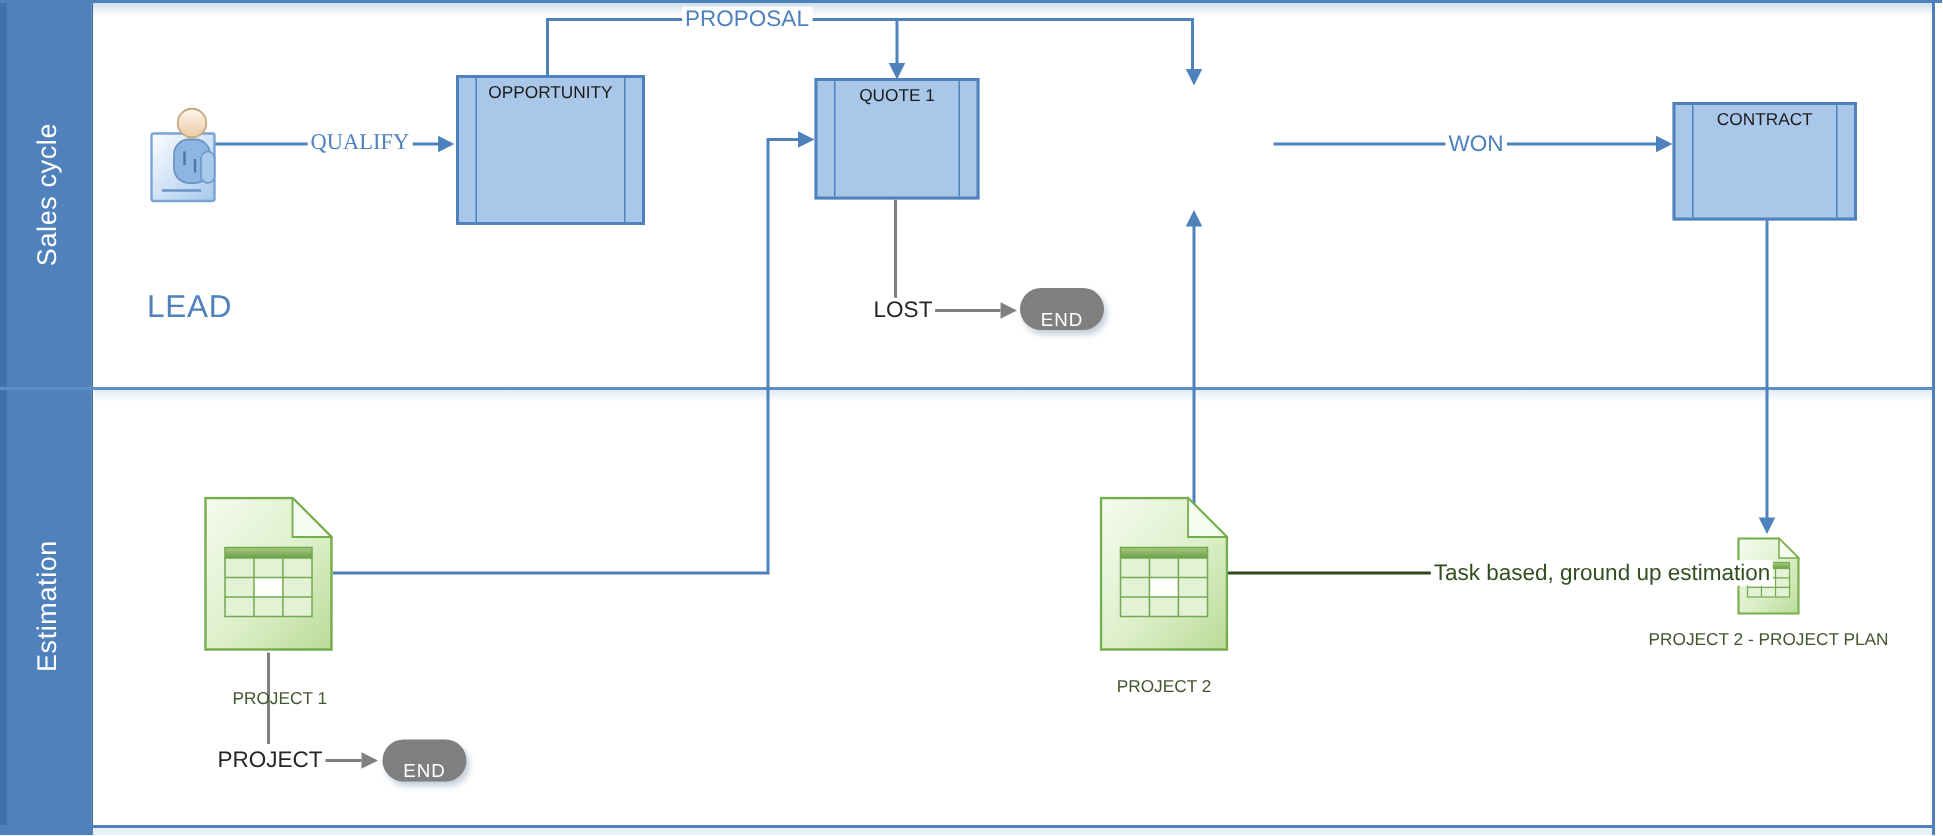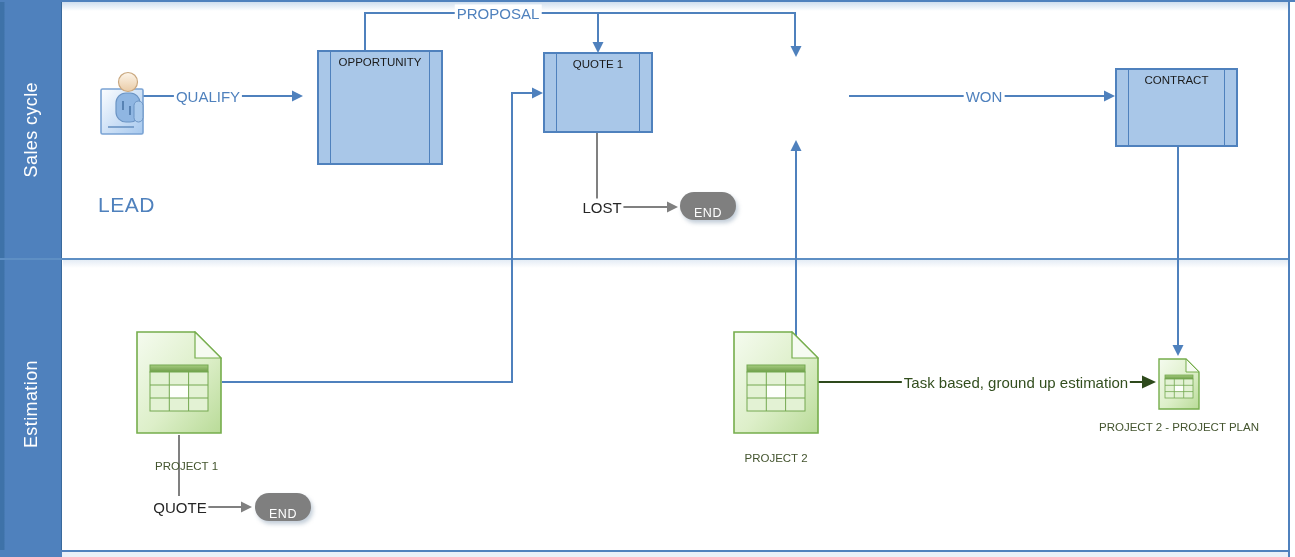--- a/index.html
+++ b/index.html
@@ -148,21 +148,21 @@
     <rect x="4" y="24" width="42" height="45" rx="1.5" fill="url(#gsq)" stroke="#7aa3d4" stroke-width="1.6"></rect>
     <line x1="11" y1="62" x2="37" y2="62" stroke="#6b94c4" stroke-width="1.6"></line>
     <circle cx="31" cy="17" r="9.5" fill="url(#ghead)" stroke="#caa87f" stroke-width="1.2"></circle>
     <rect x="19" y="28" width="24" height="29" rx="10" fill="#8fb6e2" stroke="#6b94c4" stroke-width="1.2"></rect>
     <rect x="37" y="36" width="9" height="21" rx="4.5" fill="#aacaec" stroke="#6b94c4" stroke-width="1"></rect>
     <line x1="26" y1="36" x2="26" y2="45" stroke="#4a76a8" stroke-width="1.6"></line>
     <line x1="33" y1="41" x2="33" y2="50" stroke="#4a76a8" stroke-width="1.6"></line>
   </svg>
   <div class="abs lead-label" style="left:98px;top:148px;margin-top:45px;">LEAD</div>
 
-  <div class="abs subprocess" style="left:317px;top:50px;width:126px;height:115px;">
+  <div class="abs subprocess" style="left:304px;top:50px;width:126px;height:100px;">
     <div class="bar l"></div>
     <div class="bar r"></div>
     <div class="proc-label">OPPORTUNITY</div>
   </div>
 
   <div class="abs subprocess" style="left:543px;top:52px;width:110px;height:81px;">
     <div class="bar l"></div>
     <div class="bar r"></div>
     <div class="proc-label">QUOTE 1</div>
   </div>
@@ -213,20 +213,20 @@
     <rect x="7" y="17" width="28" height="4" fill="url(#ghdr)" stroke="#74a851" stroke-width="0.8"></rect>
     <rect x="7" y="21" width="28" height="19" fill="#e3f2d4" stroke="#74a851" stroke-width="0.8"></rect>
     <rect x="16.3" y="27.3" width="9.4" height="6.3" fill="#fdfffb"></rect>
     <line x1="16.3" y1="21" x2="16.3" y2="40" stroke="#74a851" stroke-width="0.8"></line>
     <line x1="25.7" y1="21" x2="25.7" y2="40" stroke="#74a851" stroke-width="0.8"></line>
     <line x1="7" y1="27.3" x2="35" y2="27.3" stroke="#74a851" stroke-width="0.8"></line>
     <line x1="7" y1="33.6" x2="35" y2="33.6" stroke="#74a851" stroke-width="0.8"></line>
   </svg>
   <div class="abs icon-label" style="left:1179px;top:421px;">PROJECT 2 - PROJECT PLAN</div>
 
-  <div class="abs conn-label blue-t" style="left:208px;top:96px;">QUALIFY</div>
+  <div class="abs conn-label blue-t" style="left:240px;top:96px;font-family:Liberation Serif, serif;">QUALIFY</div>
   <div class="abs conn-label blue-t" style="left:498px;top:13px;">PROPOSAL</div>
   <div class="abs conn-label blue-t" style="left:984px;top:96px;">WON</div>
   <div class="abs conn-label dark-t" style="left:602px;top:207px;">LOST</div>
-  <div class="abs conn-label dark-t" style="left:180px;top:507px;">QUOTE</div>
-  <div class="abs conn-label green-t" style="left:1016px;top:382px;">Task based, ground up estimation</div>
+  <div class="abs conn-label dark-t" style="left:180px;top:507px;">PROJECT</div>
+  <div class="abs conn-label green-t" style="left:1068px;top:382px;">Task based, ground up estimation</div>
 
 </div>
 
 </body></html>

